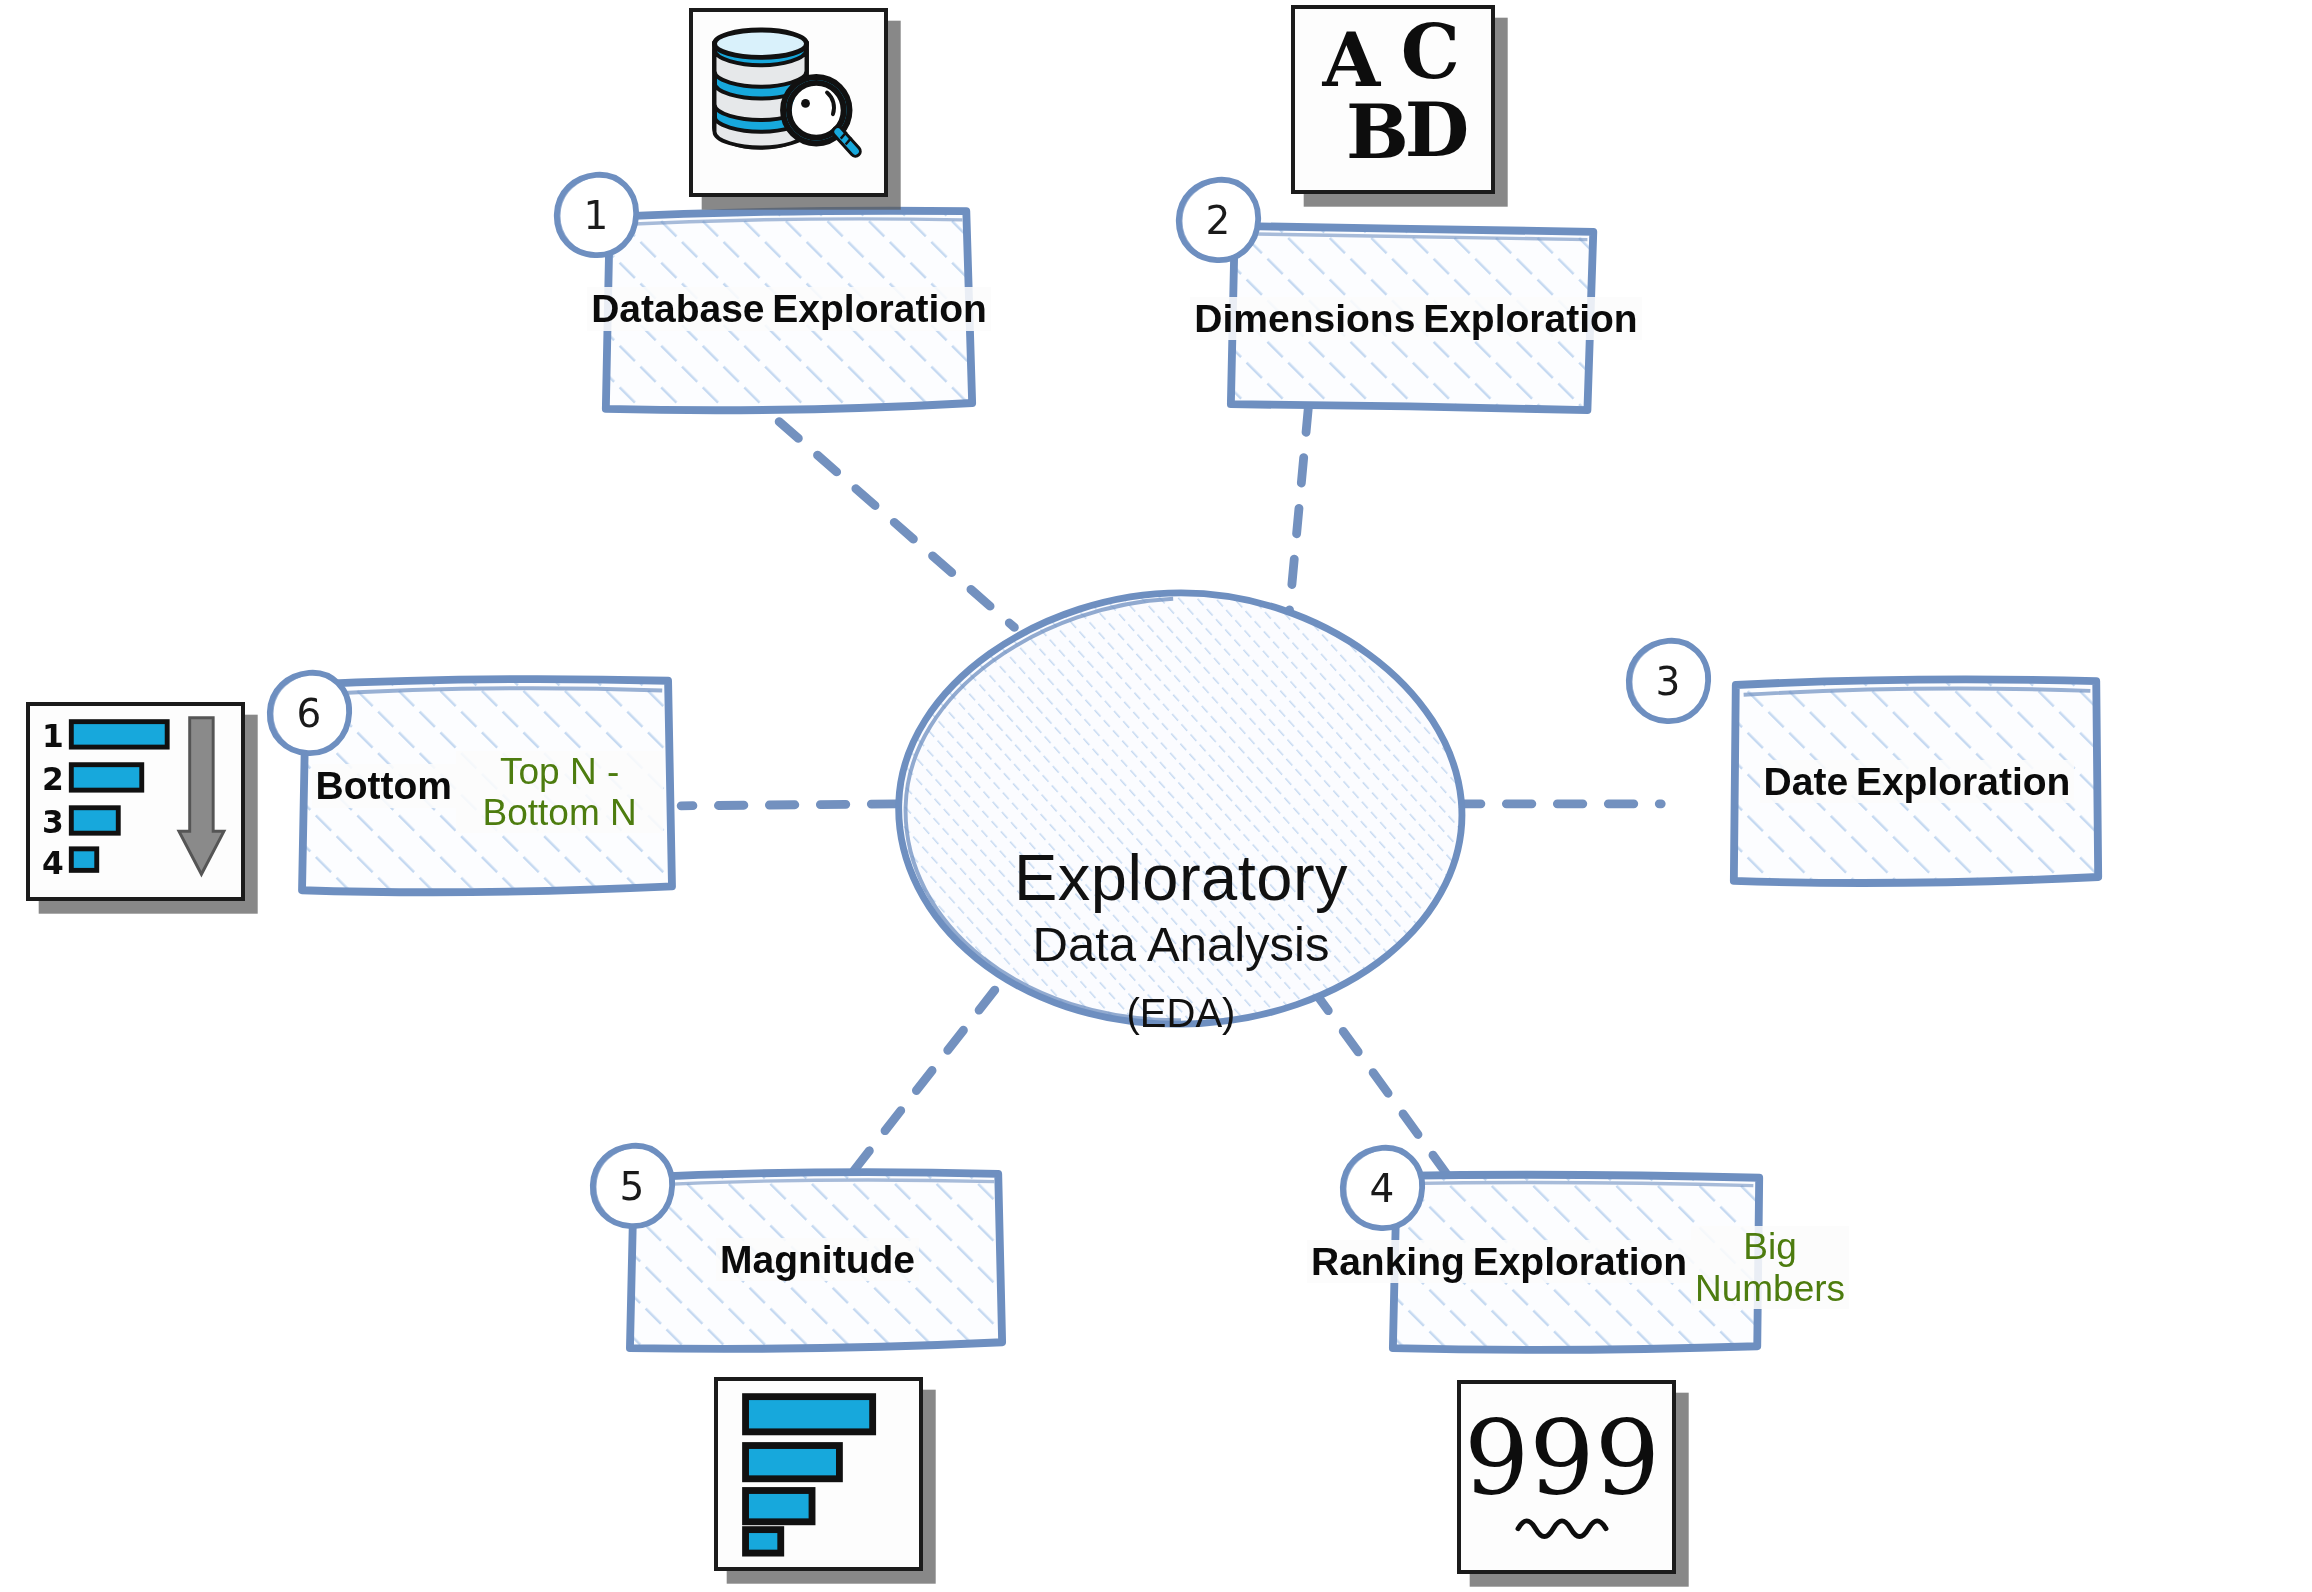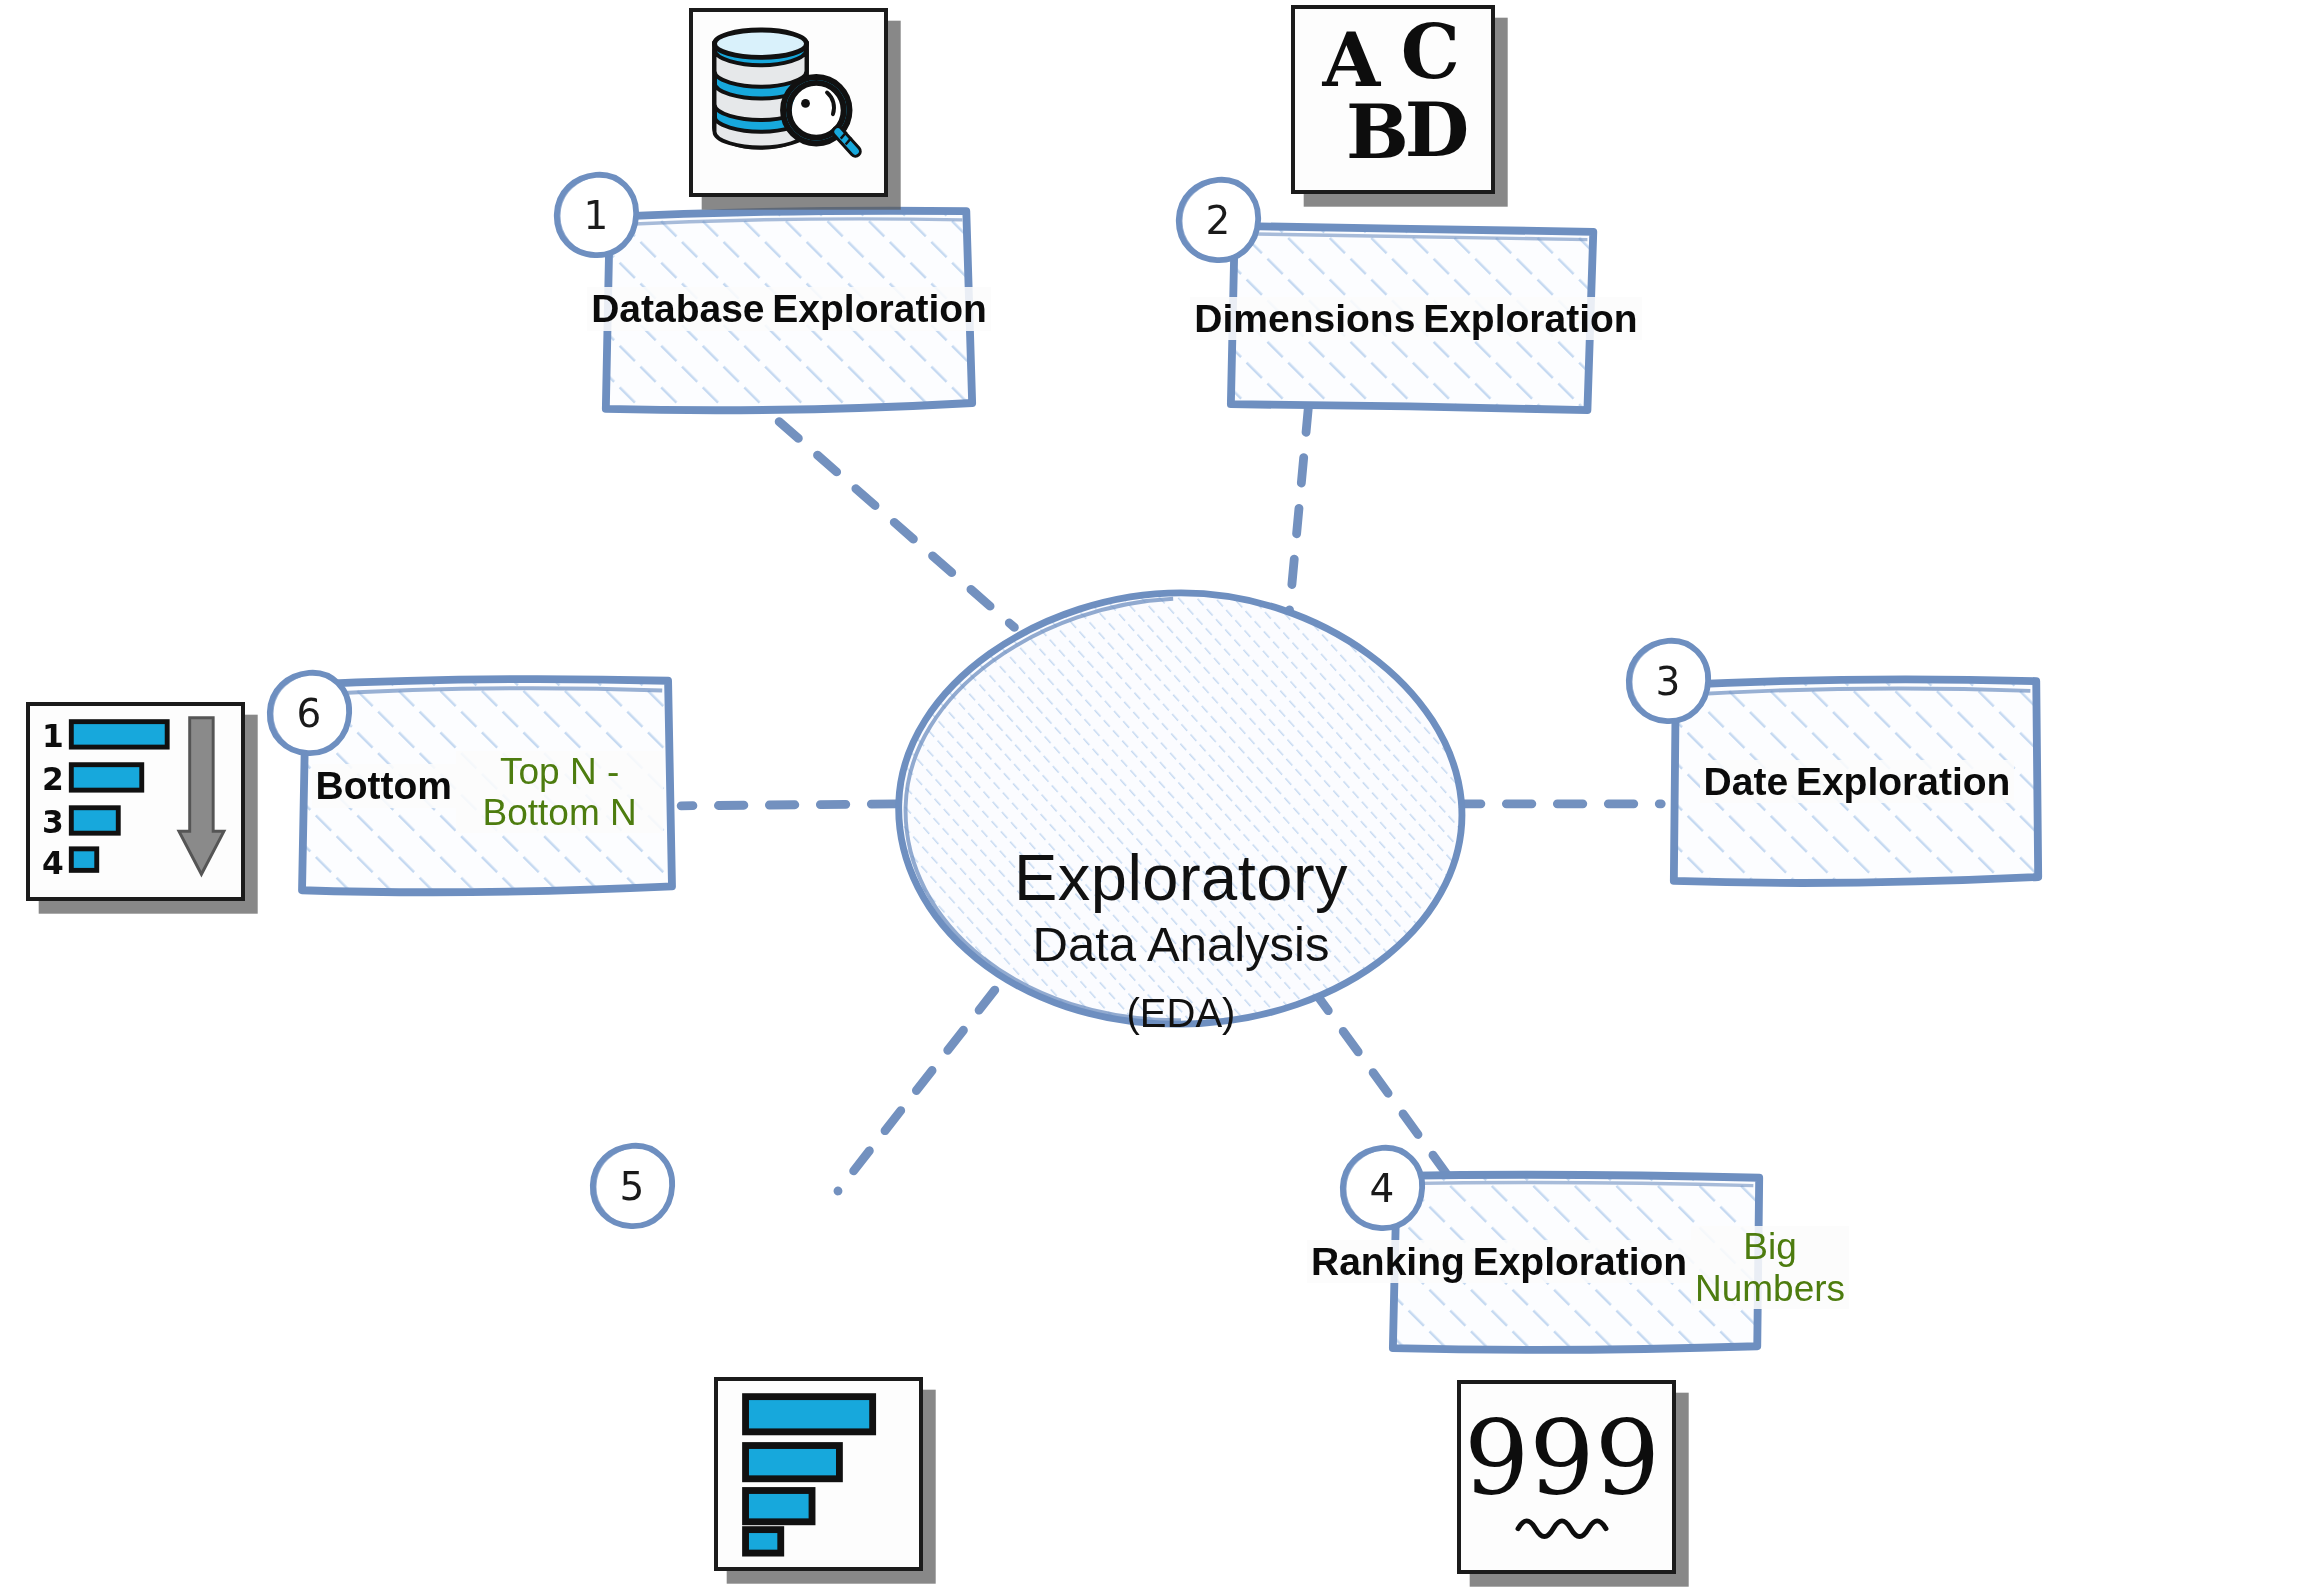--- a/index.html
+++ b/index.html
@@ -268,21 +268,21 @@
   </div>
 
   <div class="badge" style="left:1172px; top:174px;">
     <svg width="92" height="92" viewBox="0 0 94 94">
       <path d="M47 6 C 70 4, 89 22, 88 47 C 87 72, 69 89, 46 88 C 23 87, 6 70, 7 46 C 8 23, 25 8, 47 6 Z" fill="#ffffff" stroke="#6E8FC0" stroke-width="6" stroke-linejoin="round"></path>
       <path d="M40 8 C 22 14, 9 28, 9 48 C 9 68, 24 86, 44 88" fill="none" stroke="#6E8FC0" stroke-width="3.5" opacity="0.7"></path>
     </svg>
     <div class="badge-num">2</div>
   </div>
 
-  <div class="node" style="left:1666px; top:671px; width:382px; height:221px;">
+  <div class="node" style="left:1726px; top:671px; width:382px; height:221px;">
     <div class="node-box">
       <svg class="node-box-svg" width="382" height="221" viewBox="0 0 390 225">
         <defs>
           <pattern id="h3" width="30" height="30" patternUnits="userSpaceOnUse" patternTransform="rotate(-45)">
             <line x1="0" y1="0" x2="0" y2="22" stroke="#C5D9F1" stroke-width="5"></line>
           </pattern>
         </defs>
         <path d="M10 14 L378 10 L380 210 L8 214 Z" fill="#fcfdff"></path>
         <path d="M10 14 L378 10 L380 210 L8 214 Z" fill="url(#h3)"></path>
         <path d="M10 14 C 130 8, 260 7, 378 10 L 380 210 C 256 216, 130 218, 8 214 Z" fill="none" stroke="#6E8FC0" stroke-width="8" stroke-linejoin="round" stroke-linecap="round"></path>
@@ -333,20 +333,38 @@
     <div class="badge-num">4</div>
   </div>
 
   <div class="icon-card" style="left:1457px; top:1380px; width:211px; height:186px;">
     <svg width="201" height="176" viewBox="0 0 205 180">
       <text x="103" y="112" text-anchor="middle" font-family="DejaVu Serif, serif" font-size="105" fill="#0d0d0d">999</text>
       <path d="M58 148 q9 -16 18 0 q9 16 18 0 q9 -16 18 0 q9 16 18 0 q9 -16 18 0" fill="none" stroke="#0d0d0d" stroke-width="5" stroke-linecap="round"></path>
     </svg>
   </div>
 
+  <div class="node" style="left:624px; top:1164px; width:387px; height:191px;">
+    <div class="node-box">
+      <svg class="node-box-svg" width="387" height="191" viewBox="0 0 395 195">
+        <defs>
+          <pattern id="h5" width="30" height="30" patternUnits="userSpaceOnUse" patternTransform="rotate(-45)">
+            <line x1="0" y1="0" x2="0" y2="22" stroke="#C5D9F1" stroke-width="5"></line>
+          </pattern>
+        </defs>
+        <path d="M10 14 L382 10 L386 182 L6 188 Z" fill="#fcfdff"></path>
+        <path d="M10 14 L382 10 L386 182 L6 188 Z" fill="url(#h5)"></path>
+        <path d="M10 14 C 132 8, 262 7, 382 10 L 386 182 C 260 188, 130 190, 6 188 Z" fill="none" stroke="#6E8FC0" stroke-width="8" stroke-linejoin="round" stroke-linecap="round"></path>
+        <path d="M16 22 C 138 16, 266 15, 378 18" fill="none" stroke="#6E8FC0" stroke-width="3.5" opacity="0.6"></path>
+      </svg>
+    </div>
+    <div class="node-label">
+      <div class="node-title">Magnitude</div>
+    </div>
+  </div>
 
   <div class="badge" style="left:586px; top:1140px;">
     <svg width="92" height="92" viewBox="0 0 94 94">
       <path d="M47 6 C 70 4, 89 22, 88 47 C 87 72, 69 89, 46 88 C 23 87, 6 70, 7 46 C 8 23, 25 8, 47 6 Z" fill="#ffffff" stroke="#6E8FC0" stroke-width="6" stroke-linejoin="round"></path>
       <path d="M40 8 C 22 14, 9 28, 9 48 C 9 68, 24 86, 44 88" fill="none" stroke="#6E8FC0" stroke-width="3.5" opacity="0.7"></path>
     </svg>
     <div class="badge-num">5</div>
   </div>
 
   <div class="icon-card" style="left:714px; top:1377px; width:201px; height:186px;">

